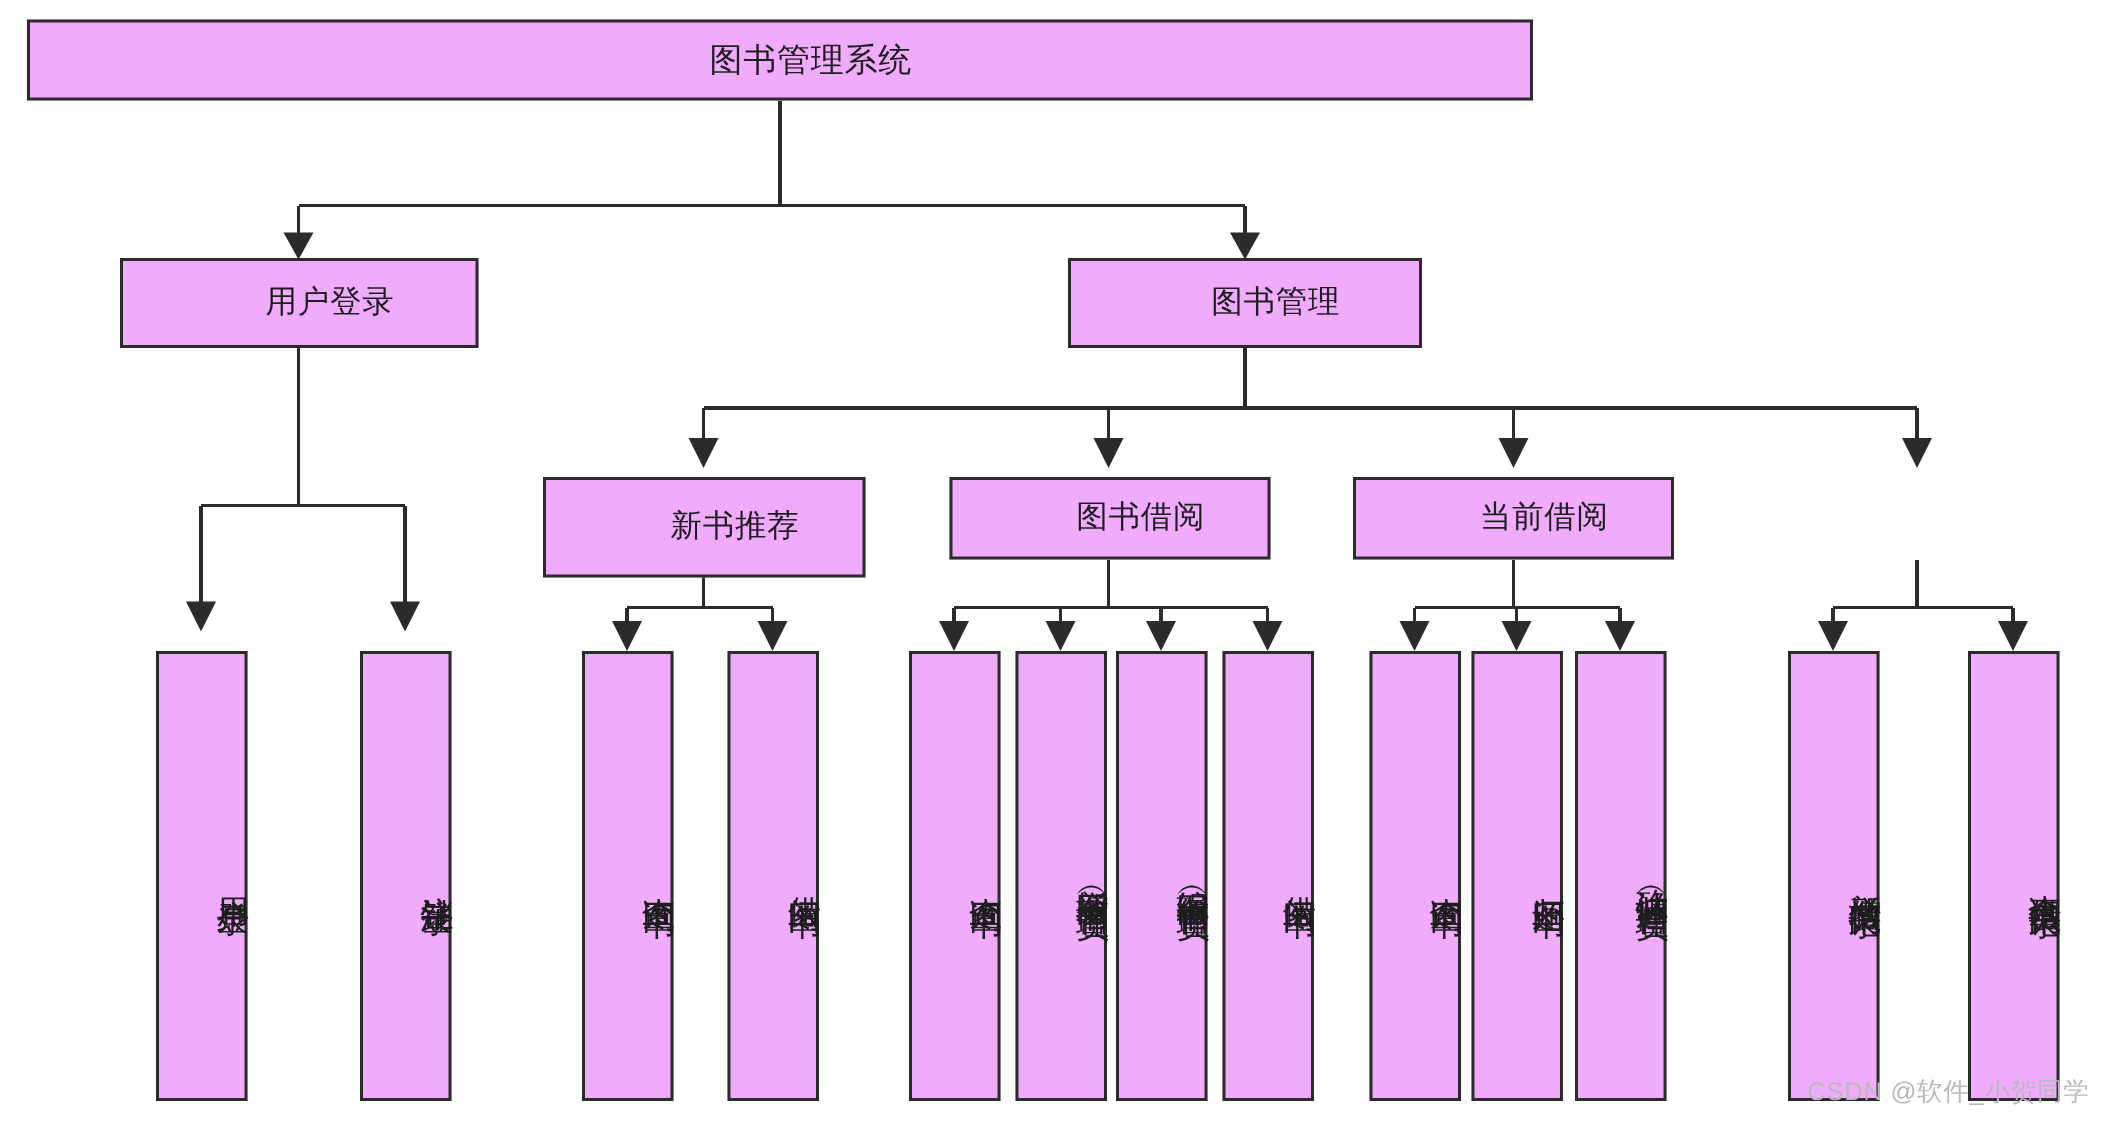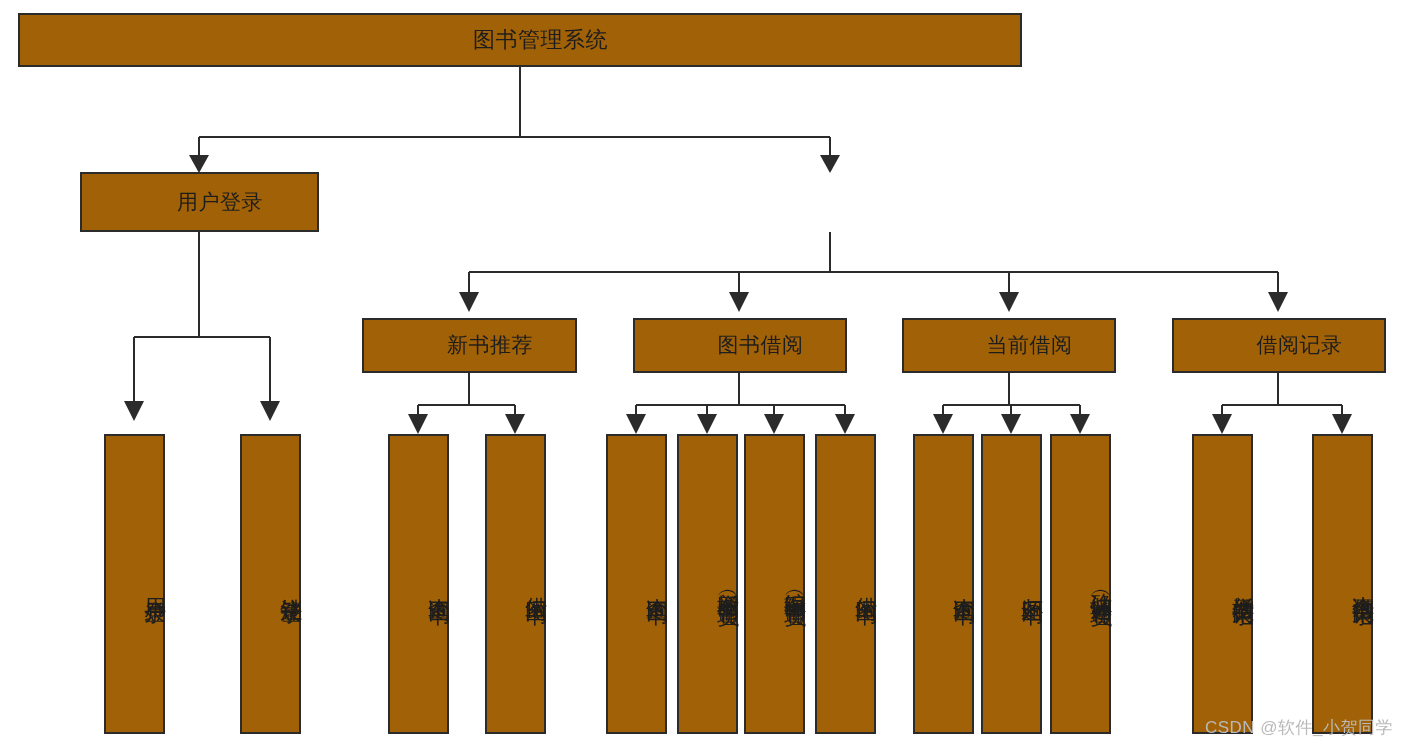--- a/index.html
+++ b/index.html
@@ -35,21 +35,21 @@
     shape-rendering: crispEdges;
   }
   svg.connectors polygon {
     fill: #2b2b2b;
     stroke: none;
   }
 
   .node {
     position: absolute;
     box-sizing: border-box;
-    background: #a16207;
+    background: #f0abfc;
     border: 2.4px solid #2b2b2b;
     display: flex;
     align-items: center;
     justify-content: center;
     padding-left: 41px;
   }
   .node .label {
     color: #1d1d1d;
     line-height: 1.15;
     text-align: center;
@@ -162,33 +162,33 @@
     <polygon points="1332,414 1352,414 1342,434"></polygon>
   </svg>
 
   <div class="node h root" style="left:18px; top:13px; width:1004px; height:54px;">
     <span class="label">图书管理系统</span>
   </div>
 
   <div class="node h" style="left:80px; top:172px; width:239px; height:60px;">
     <span class="label">用户登录</span>
   </div>
-
-  <div class="node h" style="left:362px; top:318px; width:215px; height:55px;">
+  <div class="node h" style="left:712px; top:172px; width:236px; height:60px;">
+    <span class="label">图书管理</span>
+  </div>
+
+  <div class="node h" style="left:362px; top:318px; width:215px; height:67px;">
     <span class="label">新书推荐</span>
   </div>
   <div class="node h" style="left:902px; top:318px; width:214px; height:55px;">
     <span class="label">当前借阅</span>
   </div>
   <div class="node h" style="left:633px; top:318px; width:214px; height:55px;">
     <span class="label">图书借阅</span>
   </div>
-  <div class="node h" style="left:1172px; top:318px; width:214px; height:55px;">
-    <span class="label">借阅记录</span>
-  </div>
 
   <div class="node v" style="left:104px; top:434px; width:61px; height:300px;">
     <span class="label">用户登录</span>
   </div>
   <div class="node v" style="left:240px; top:434px; width:61px; height:300px;">
     <span class="label">注销登录</span>
   </div>
 
   <div class="node v" style="left:388px; top:434px; width:61px; height:300px;">
     <span class="label">查询图书</span>

